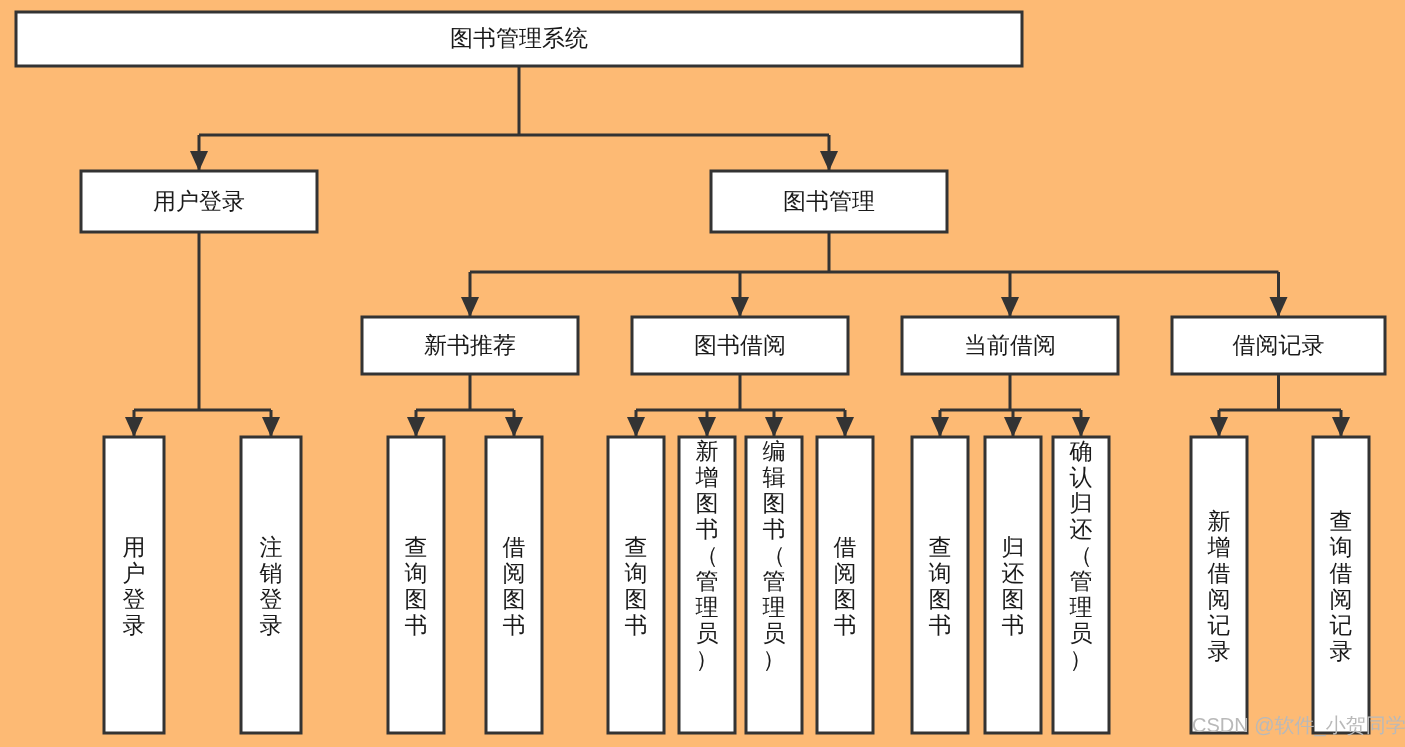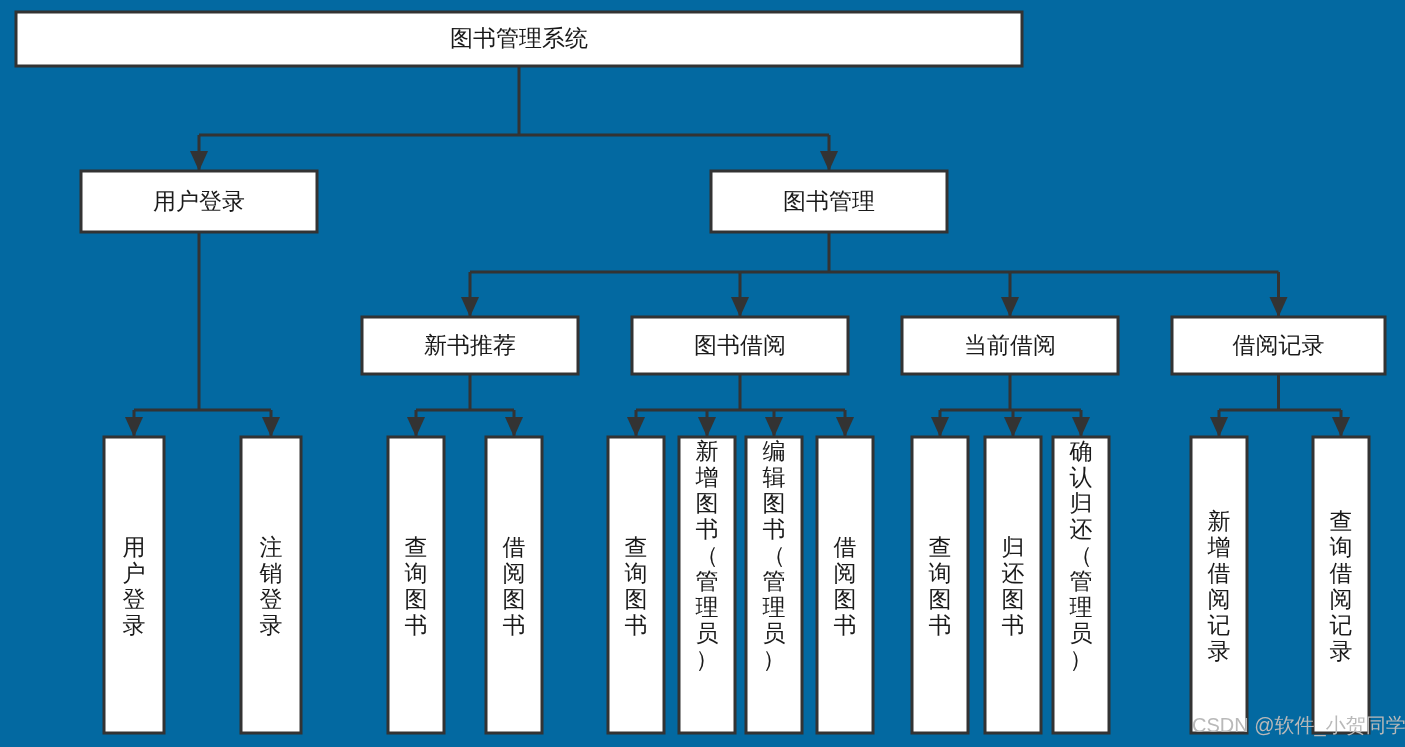--- a/index.html
+++ b/index.html
@@ -12,21 +12,21 @@
     width: 1405px;
     height: 747px;
     font-family: "Liberation Sans", "DejaVu Sans", sans-serif;
     overflow: hidden;
     position: relative;
   }
   #diagram-root {
     position: relative;
     width: 1405px;
     height: 747px;
-    background: #0369a1;
+    background: #fdba74;
   }
   svg.diagram-canvas {
     position: absolute;
     left: 0;
     top: 0;
     width: 1405px;
     height: 747px;
     display: block;
   }
   .node-box {

